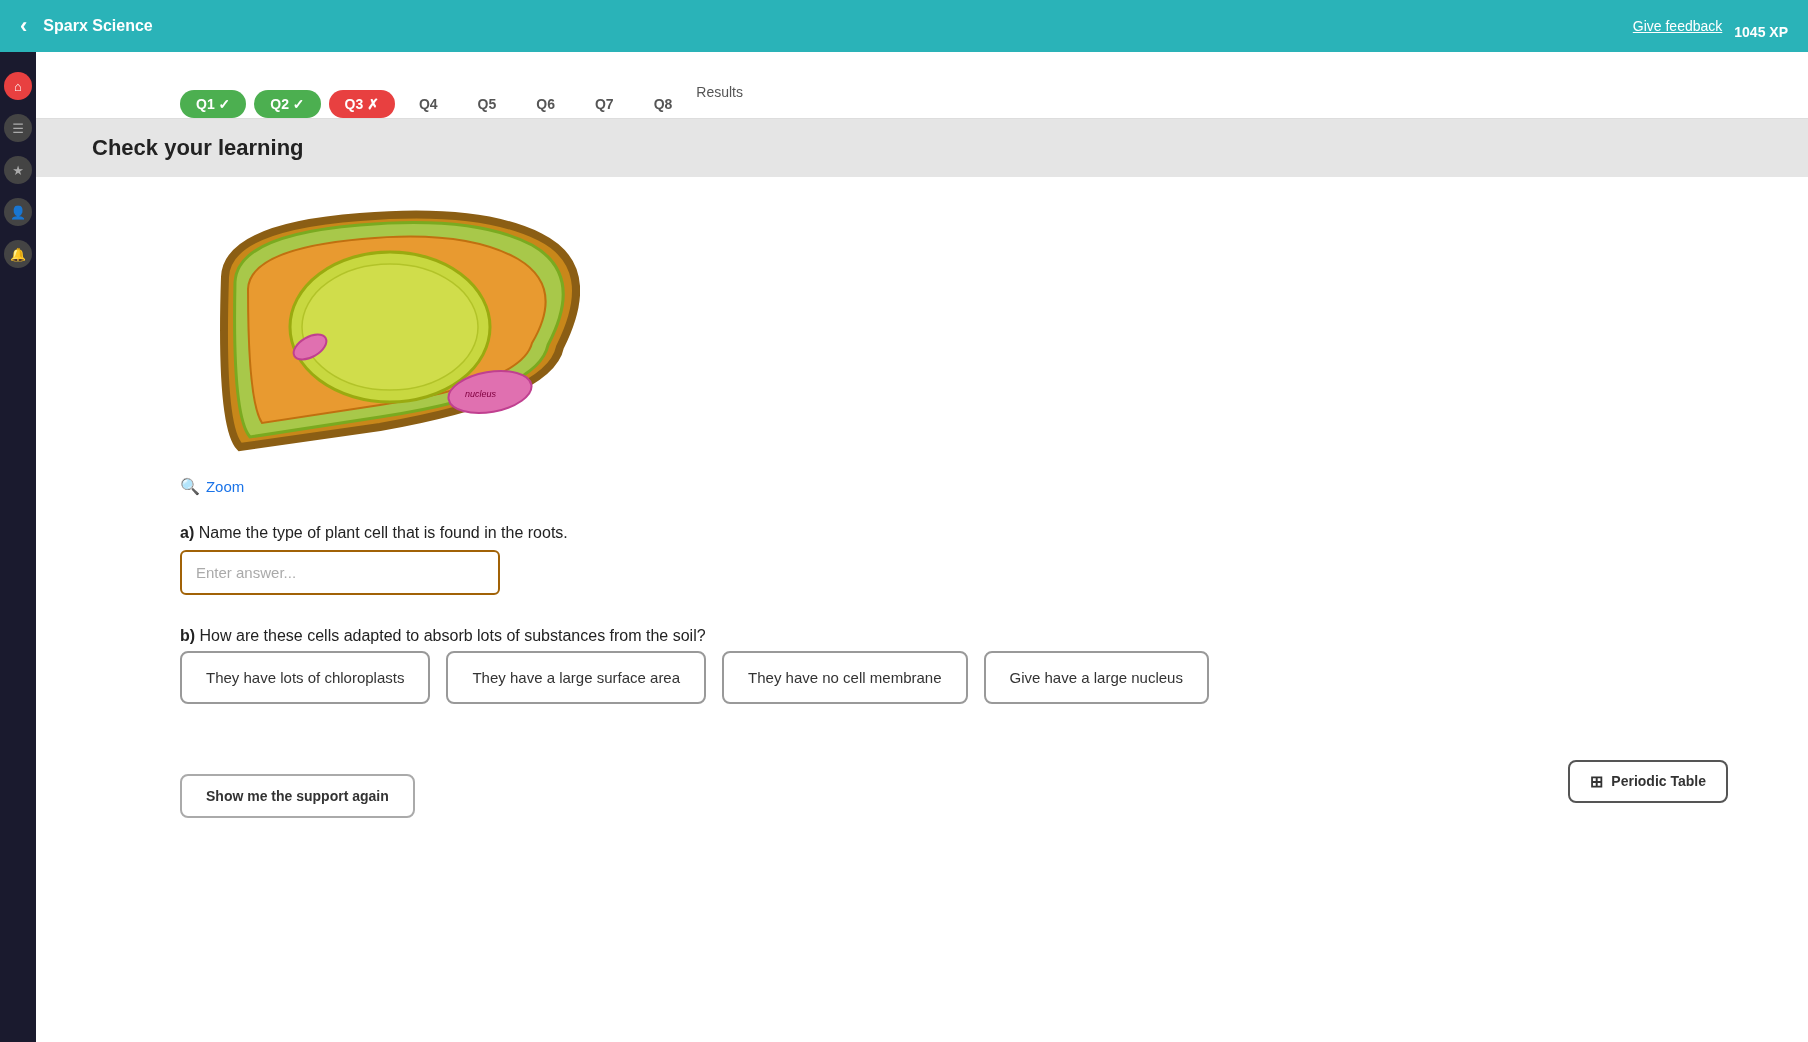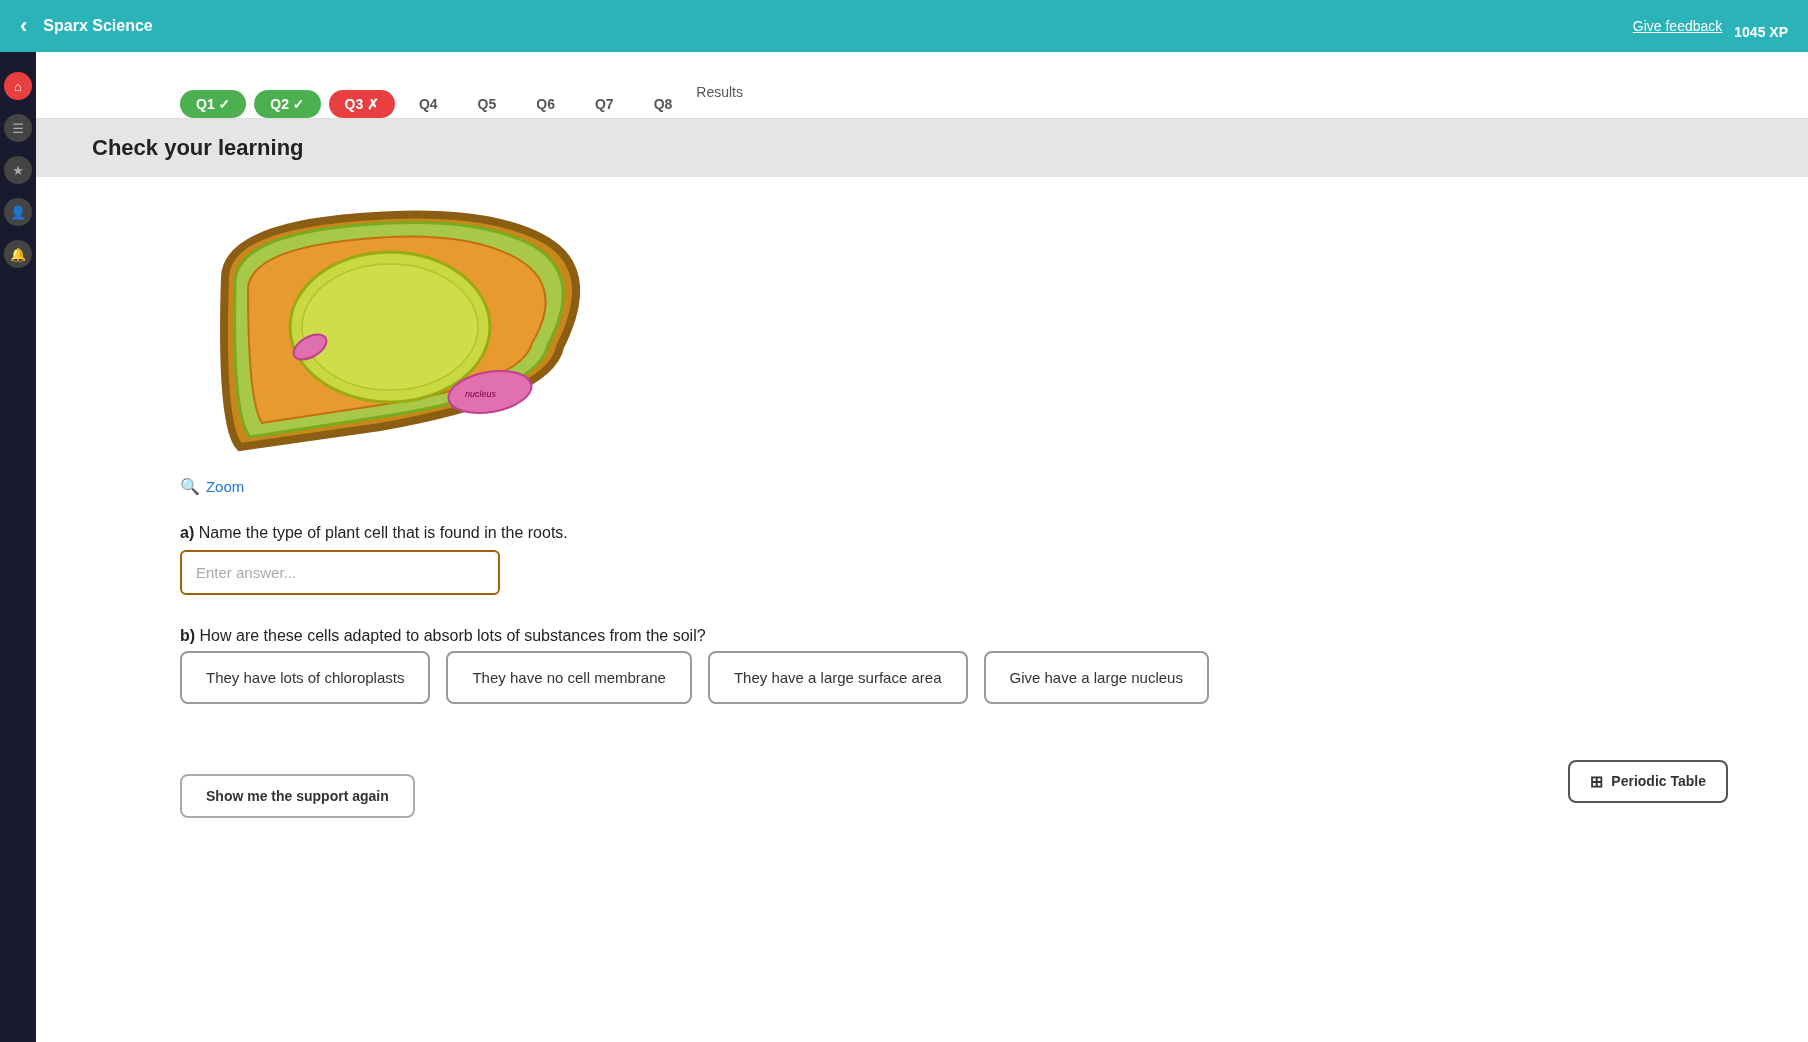--- a/index.html
+++ b/index.html
@@ -324,22 +324,22 @@
     </div>
     <input class="answer-input" type="text" placeholder="Enter answer..." style="">
 
     <div style="margin-bottom: 6px;">
       <span class="question-b-label">b)</span>
       <span class="question-text">How are these cells adapted to absorb lots of substances from the soil?</span>
     </div>
 
     <div class="options-row">
       <button class="option-btn">They have lots of chloroplasts</button>
+      <button class="option-btn">They have a large surface area</button>
       <button class="option-btn">They have no cell membrane</button>
-      <button class="option-btn">They have a large surface area</button>
       <button class="option-btn">Give have a large nucleus</button>
     </div>
 
     <div style="display: flex; align-items: center; width: 100%;">
       <button class="support-btn">Show me the support again</button>
       <button class="periodic-table-btn">
         <span style="font-size: 16px;">⊞</span>
         <span>Periodic Table</span>
       </button>
     </div>

